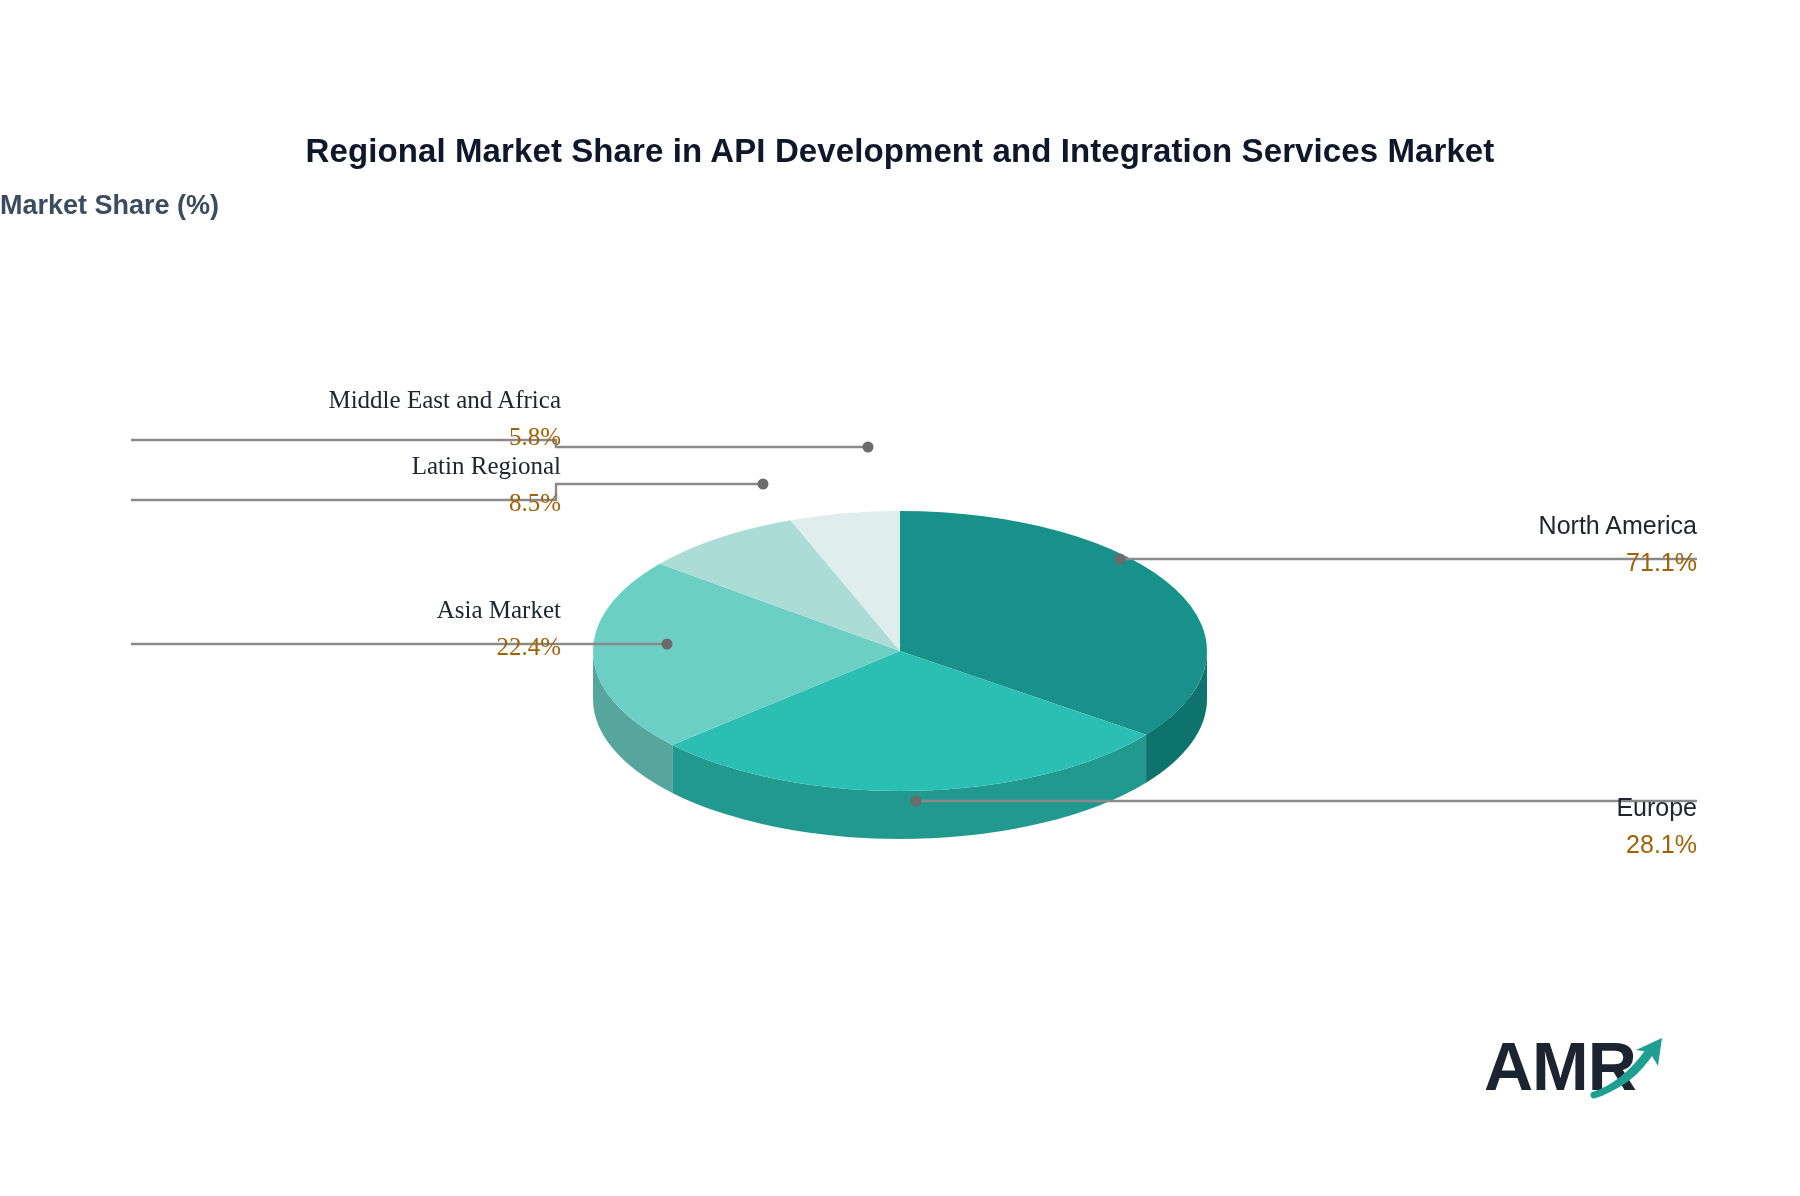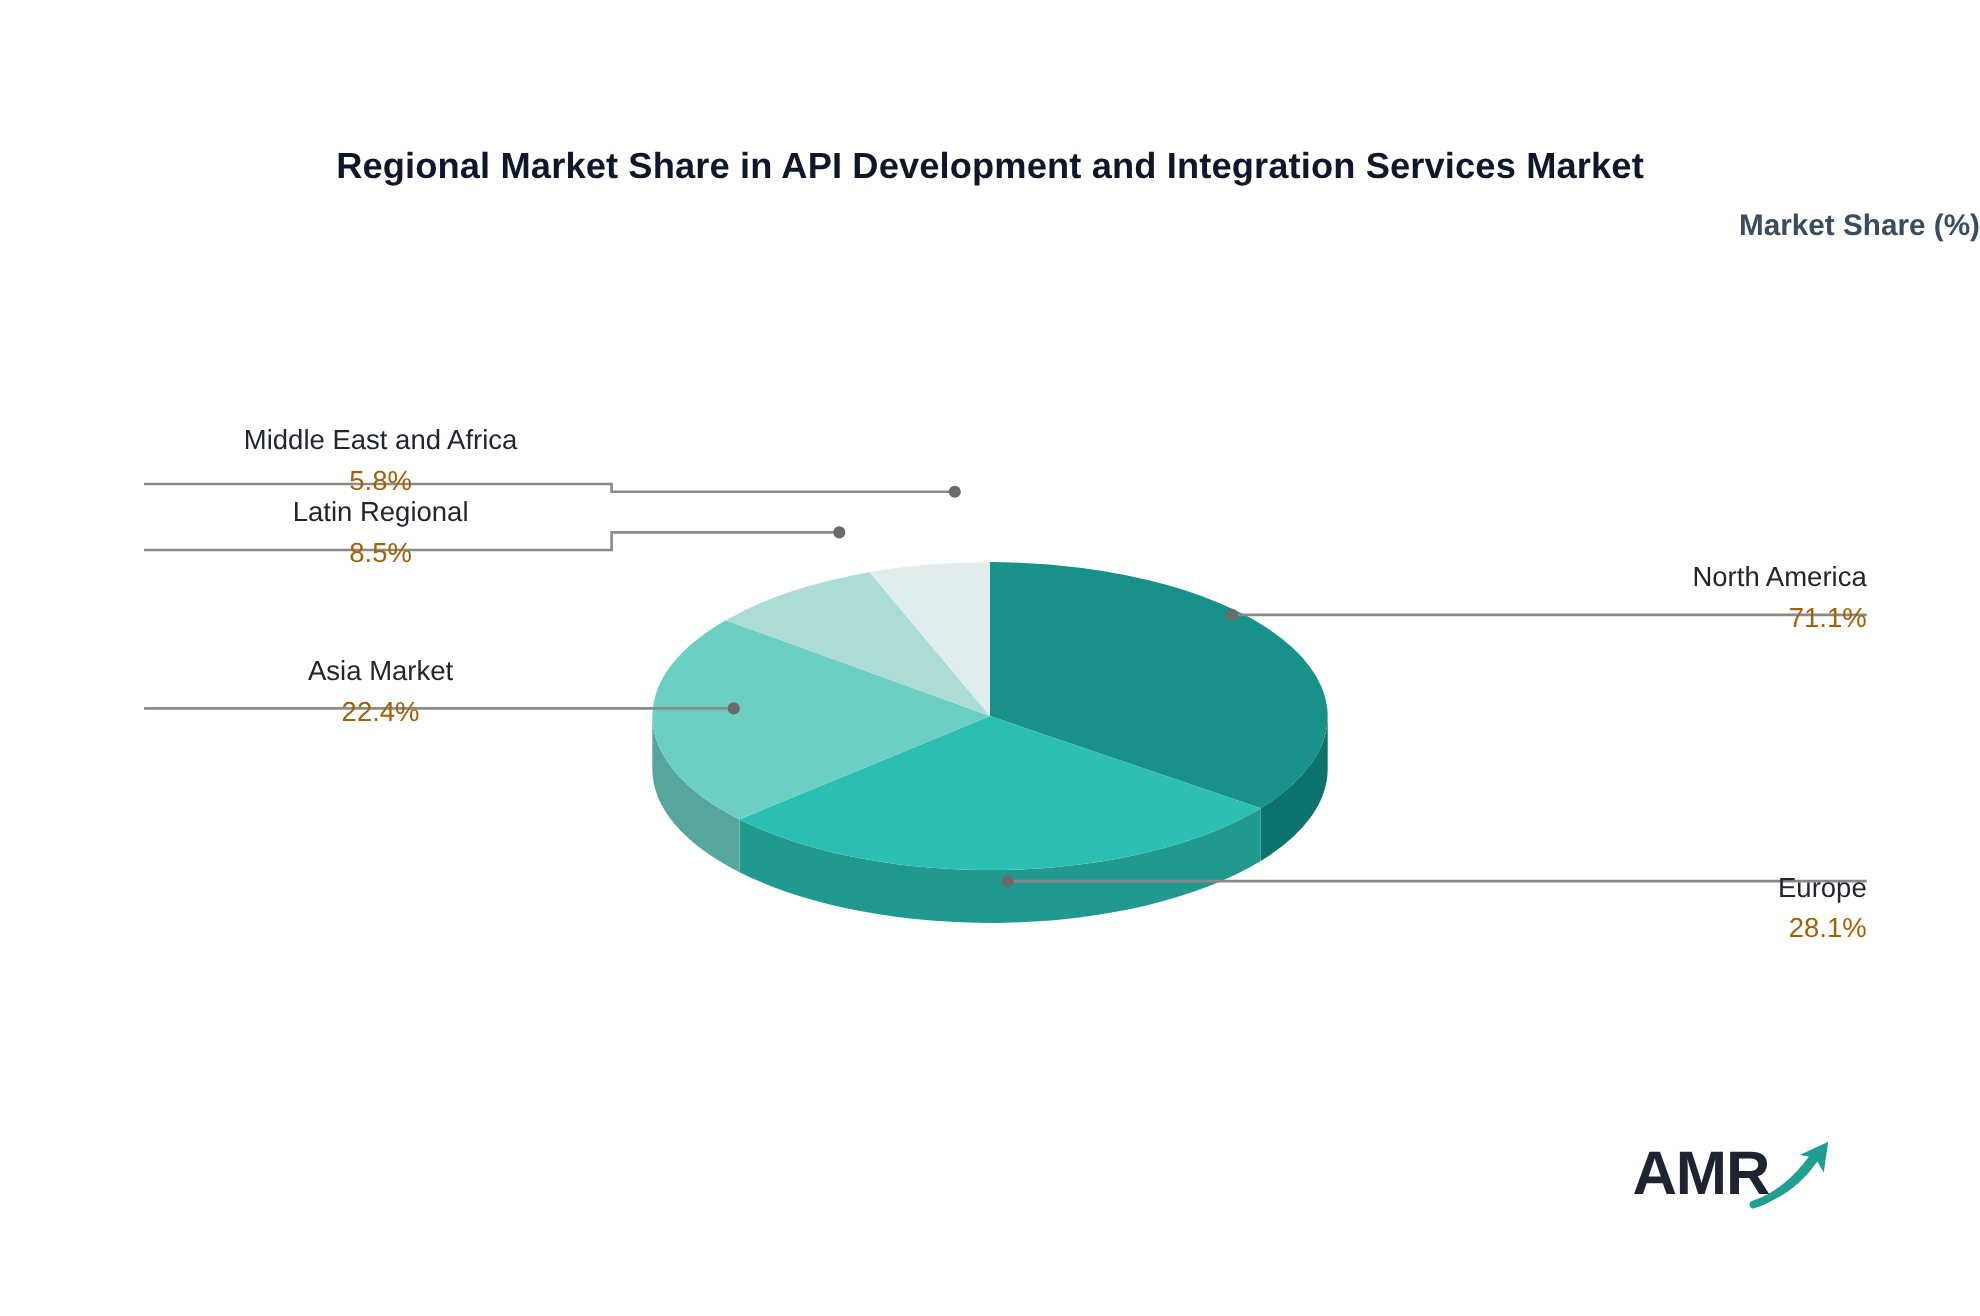--- a/index.html
+++ b/index.html
@@ -27,21 +27,21 @@
     font-size: 33px;
     font-weight: bold;
     color: #0f172a;
     letter-spacing: 0.1px;
   }
   .subtitle {
     position: absolute;
     top: 190px;
     left: 0;
     width: 1800px;
-    text-align: right;
+    text-align: left;
     font-size: 27px;
     font-weight: bold;
     color: #3c4c60;
   }
   svg.pie-svg {
     position: absolute;
     left: 0;
     top: 0;
     width: 1800px;
     height: 1196px;
@@ -55,35 +55,35 @@
     white-space: nowrap;
     line-height: 30px;
   }
   .label-block .lbl-value {
     font-size: 25px;
     color: #a16207;
     white-space: nowrap;
     line-height: 30px;
     padding-top: 7px;
   }
-  .label-left { text-align: center; }
+  .label-left { text-align: right; font-family: Liberation Serif, serif; }
   .label-right { text-align: right; }
 
   .logo {
     position: absolute;
     left: 1484px;
     top: 1036px;
     width: 180px;
     height: 70px;
   }
   .logo-text {
     position: absolute;
     left: 0;
     top: 0;
-    font-size: 56px;
+    font-size: 68px;
     font-weight: bold;
     letter-spacing: -1px;
     color: #1b2430;
     line-height: 60px;
   }
   .logo-arrow {
     position: absolute;
     left: 104px;
     top: -2px;
   }

